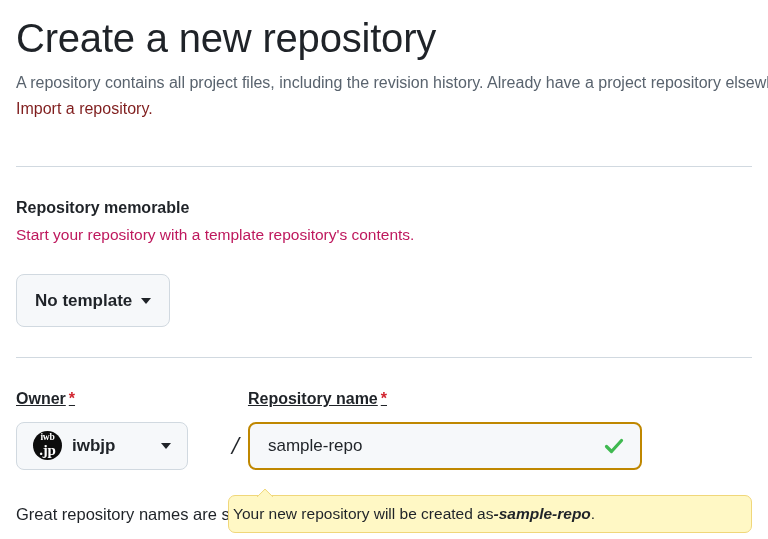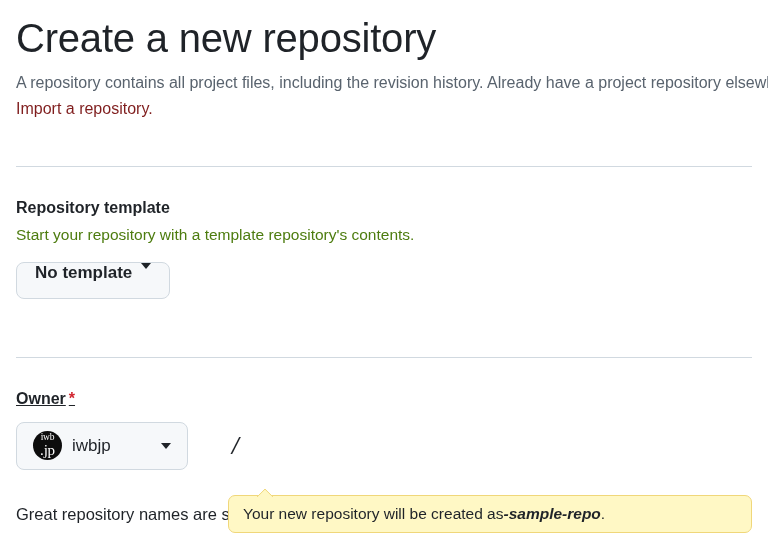--- a/index.html
+++ b/index.html
@@ -64,31 +64,32 @@
   .section-heading {
     font-size: 16px;
     font-weight: 700;
     color: #1f2328;
     line-height: 1.3;
     margin: 0;
     white-space: nowrap;
   }
   .section-note {
     font-size: 15.5px;
-    color: #4d7c0f;
+    color: #be185d;
     line-height: 1.5;
     margin: 4px 0 0 0;
     white-space: nowrap;
   }
 
   .btn-dropdown {
-    margin-top: 16px;
+    margin-top: 28px;
     display: inline-flex;
+    align-items: center;
     gap: 9px;
-    height: 37px;
+    height: 53px;
     padding: 0 18px;
     background: #f6f8fa;
     border: 1px solid #d1d9e0;
     border-radius: 8px;
     font-family: "Liberation Sans", sans-serif;
     font-size: 17px;
     font-weight: 700;
     color: #1f2328;
     cursor: pointer;
     white-space: nowrap;
@@ -127,21 +128,21 @@
   .owner-select {
     display: inline-flex;
     align-items: center;
     gap: 10px;
     height: 48px;
     padding: 0 16px;
     background: #f6f8fa;
     border: 1px solid #d1d9e0;
     border-radius: 8px;
     font-size: 17px;
-    font-weight: 400;
+    font-weight: 700;
     color: #1f2328;
     cursor: pointer;
     white-space: nowrap;
     min-width: 172px;
   }
   .avatar {
     width: 29px;
     height: 29px;
     border-radius: 50%;
     background: #0d0d0d;
@@ -212,21 +213,21 @@
     position: absolute;
     left: 228px;
     top: 481px;
     width: 524px;
     height: 38px;
     background: #fff8c5;
     border: 1px solid #f0d77a;
     border-radius: 7px;
     display: flex;
     align-items: center;
-    padding: 0 14px;
+    padding: 0 4px;
     font-size: 15.5px;
     color: #1f2328;
     white-space: nowrap;
     box-sizing: border-box;
   }
   .tooltip strong { font-weight: 700; font-style: italic; }
   .tooltip-arrow {
     position: absolute;
     left: 28px;
     top: -8px;
@@ -255,21 +256,21 @@
 
   <h1 class="page-title">Create a new repository</h1>
 
   <p class="page-subtitle">
     <span>A repository contains all project files, including the revision history. Already have a project repository elsewhere? </span><a class="import-link" href="#">Import a repository.</a>
   </p>
 
   <hr class="divider divider-1">
 
   <div class="section-template">
-    <div class="section-heading">Repository template</div>
+    <div class="section-heading">Repository memorable</div>
     <div class="section-note">Start your repository with a template repository's contents.</div>
 
     <button class="btn-dropdown">
       <span>No template</span>
       <span class="caret"></span>
     </button>
   </div>
 
   <hr class="divider divider-2">
 
@@ -285,20 +286,30 @@
         </span>
         <span class="owner-name">iwbjp</span>
         <span class="caret"></span>
       </div>
     </div>
 
     <div class="slash-wrap">
       <span class="slash">/</span>
     </div>
 
+    <div class="field-name">
+      <span class="field-label"><span>Repository name</span><span class="req-star">*</span></span>
+
+      <div class="name-input-wrap">
+        <input class="name-input" type="text" value="sample-repo" style="">
+        <svg class="check-icon" width="24" height="24" viewBox="0 0 24 24">
+          <path d="M4.5 12.5 L9.5 17.5 L19.5 6.5" fill="none" stroke="#3fb950" stroke-width="3.2" stroke-linecap="round" stroke-linejoin="round"></path>
+        </svg>
+      </div>
+    </div>
 
   </div>
 
   <div class="helper-text">Great repository names are short and memorable. Need inspiration? How about</div>
 
   <div class="tooltip">
     <span class="tooltip-arrow"></span>
     <span>Your new repository will be created as </span>
       <strong>-sample-repo</strong>
       <span>.</span>

